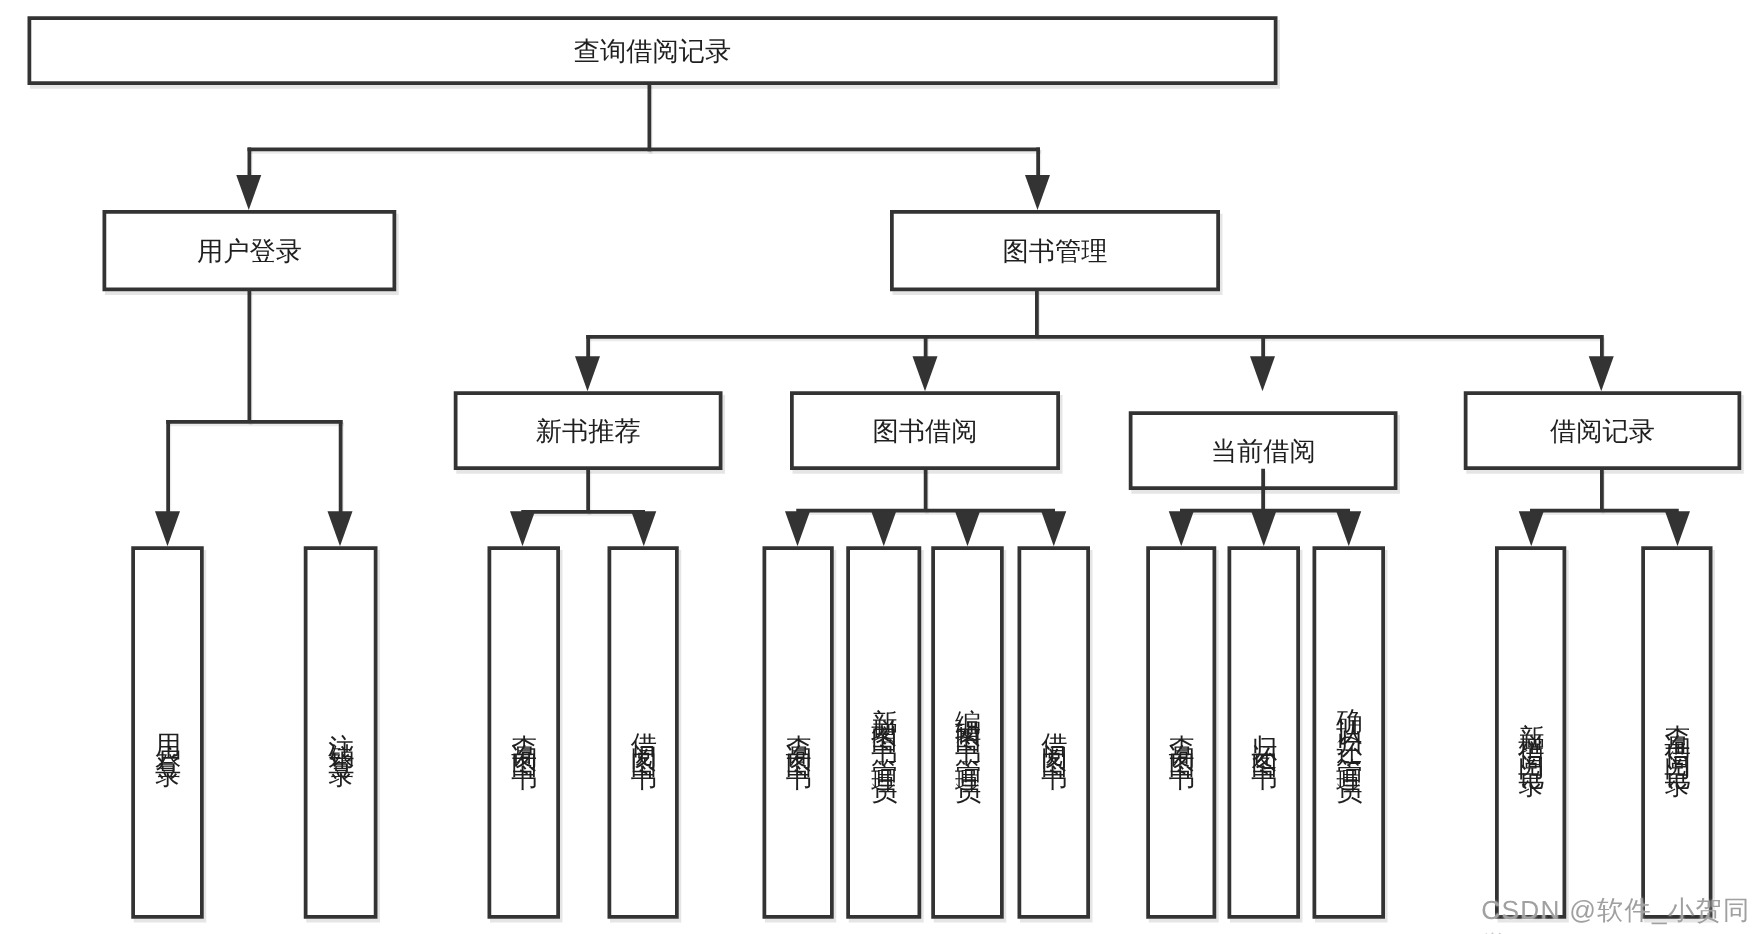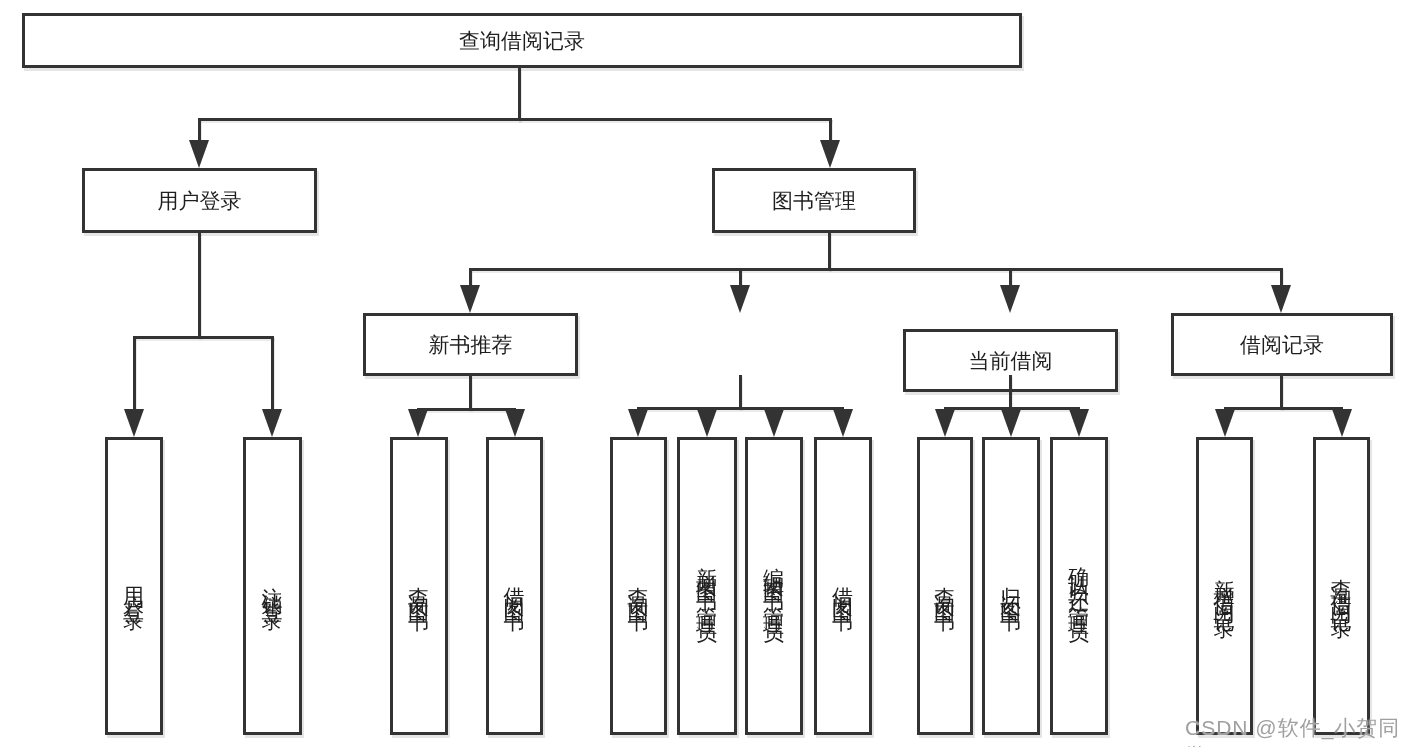--- a/index.html
+++ b/index.html
@@ -44,41 +44,42 @@
   <div class="box" style="left:22px;top:13px;width:1000px;height:55px">查询借阅记录</div>
 
   <div class="vline" style="left:518px;top:67px;height:54px"></div>
   <div class="hline" style="left:198px;top:118px;width:634px"></div>
   <div class="vline" style="left:198px;top:118px;height:24px"></div>
   <div class="vline" style="left:829px;top:118px;height:24px"></div>
   <div class="arrow" style="left:189px;top:140px"></div>
   <div class="arrow" style="left:820px;top:140px"></div>
 
   <div class="box" style="left:82px;top:168px;width:235px;height:65px">用户登录</div>
-  <div class="box" style="left:712px;top:168px;width:204px;height:65px">图书管理</div>
+  <div class="box" style="left:712px;top:168px;width:264px;height:65px">图书管理</div>
 
   <div class="vline" style="left:198px;top:232px;height:106px"></div>
   <div class="hline" style="left:133px;top:336px;width:141px"></div>
   <div class="vline" style="left:133px;top:336px;height:74px"></div>
   <div class="vline" style="left:271px;top:336px;height:74px"></div>
   <div class="arrow" style="left:124px;top:409px"></div>
   <div class="arrow" style="left:262px;top:409px"></div>
 
   <div class="vline" style="left:828px;top:232px;height:38px"></div>
   <div class="hline" style="left:469px;top:268px;width:813px"></div>
   <div class="vline" style="left:469px;top:268px;height:19px"></div>
   <div class="vline" style="left:739px;top:268px;height:19px"></div>
   <div class="vline" style="left:1009px;top:268px;height:19px"></div>
   <div class="vline" style="left:1280px;top:268px;height:19px"></div>
   <div class="arrow" style="left:460px;top:285px"></div>
   <div class="arrow" style="left:730px;top:285px"></div>
   <div class="arrow" style="left:1000px;top:285px"></div>
   <div class="arrow" style="left:1271px;top:285px"></div>
 
   <div class="box" style="left:363px;top:313px;width:215px;height:63px">新书推荐</div>
+  <div class="box" style="left:632px;top:313px;width:216px;height:63px">图书借阅</div>
   <div class="box" style="left:903px;top:329px;width:215px;height:63px">当前借阅</div>
   <div class="box" style="left:1171px;top:313px;width:222px;height:63px">借阅记录</div>
 
   <div class="vline" style="left:469px;top:375px;height:35px"></div>
   <div class="hline" style="left:417px;top:408px;width:99px"></div>
   <div class="arrow" style="left:408px;top:409px"></div>
   <div class="arrow" style="left:505px;top:409px"></div>
 
   <div class="vline" style="left:739px;top:375px;height:34px"></div>
   <div class="hline" style="left:637px;top:407px;width:207px"></div>

